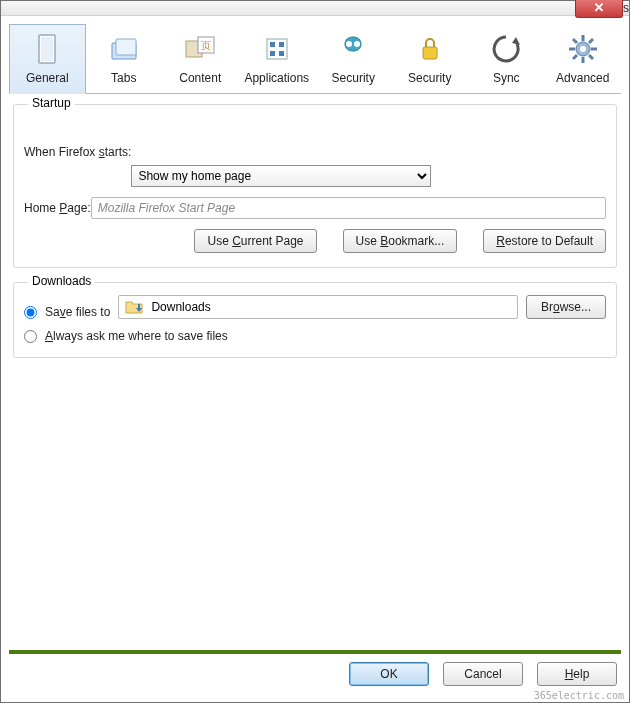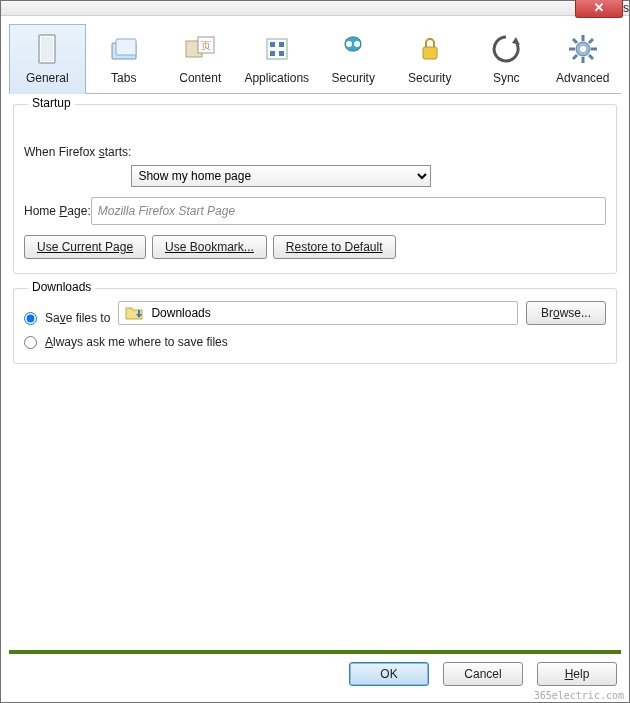--- a/index.html
+++ b/index.html
@@ -121,34 +121,34 @@
     height: 22px;
     font-size: 12px;
     font-family: inherit;
     padding: 1px 2px;
     border: 1px solid #8f8f8f;
     background: linear-gradient(#fff, #eee);
     margin-top: 48px;
   }
   input.textfield {
     flex: 1;
-    height: 28px;
+    height: 22px;
     font-size: 12px;
     font-family: inherit;
     font-style: italic;
     color: #888;
     padding: 2px 6px;
     border: 1px solid #b8b8b8;
     border-radius: 2px;
     background: #fff;
   }
   .btnrow {
     display: flex;
-    gap: 6px;
-    text-decoration: underline;
+    justify-content: flex-end;
+    gap: 26px;
   }
   button.win {
     height: 24px;
     min-width: 80px;
     padding: 0 12px;
     font-size: 12px;
     font-family: inherit;
     border: 1px solid #8a8a8a;
     border-radius: 3px;
     background: linear-gradient(#fdfdfd, #e6e6e6);

